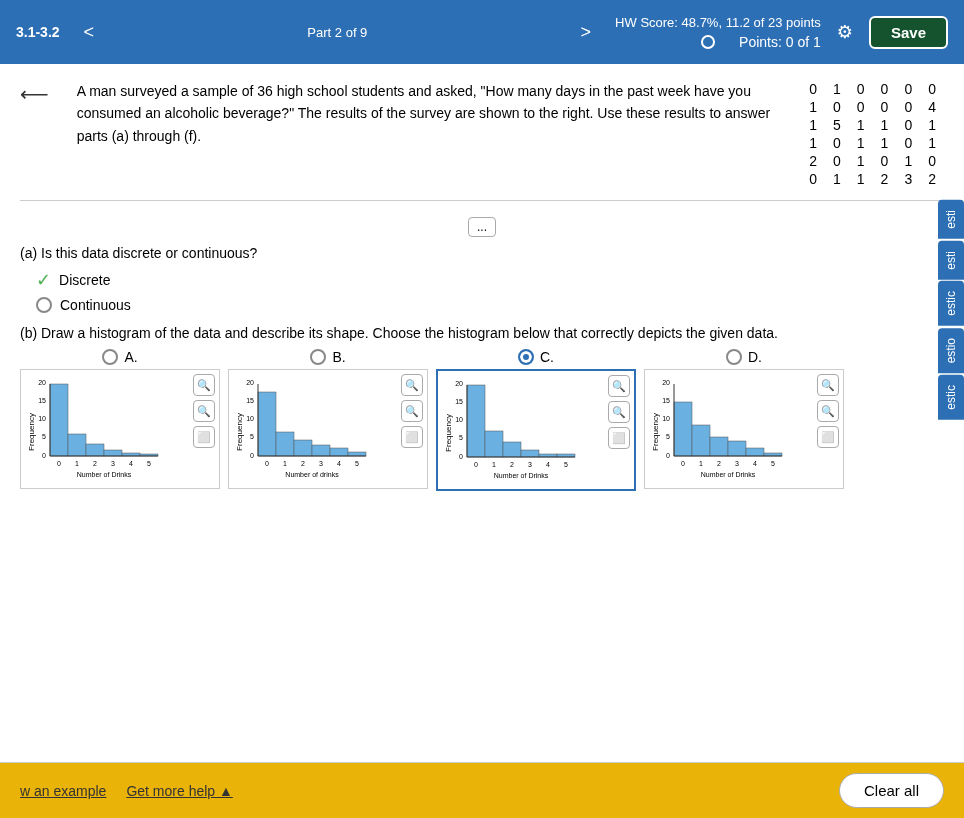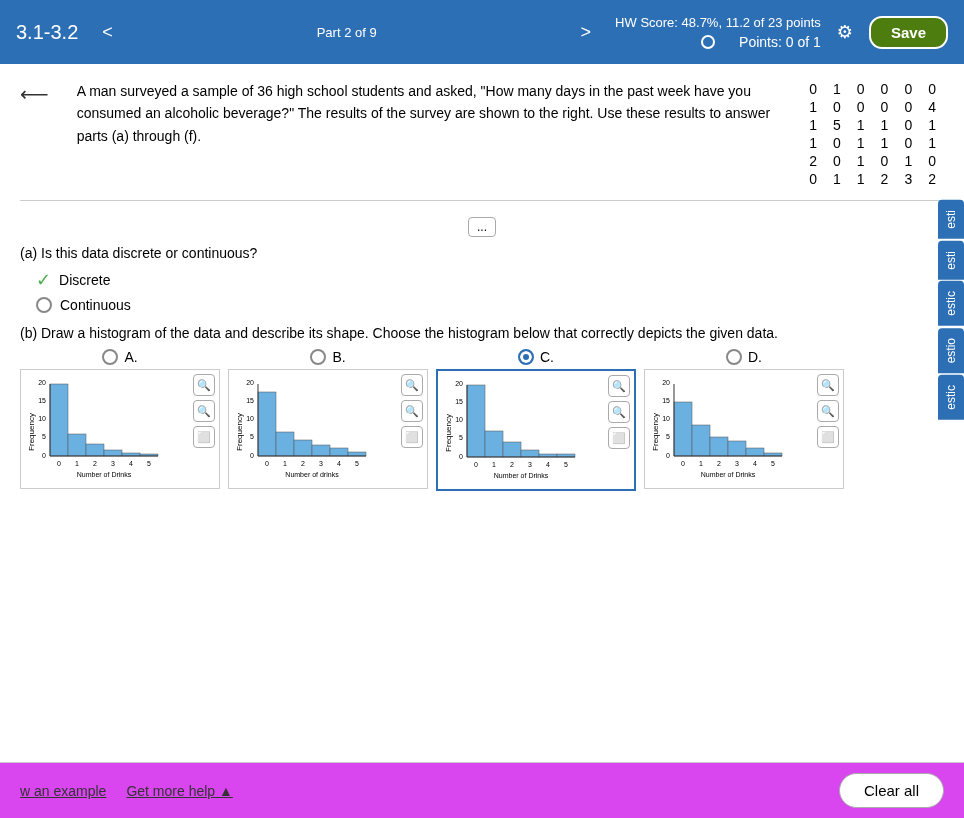--- a/index.html
+++ b/index.html
@@ -14,27 +14,27 @@
       gap: 16px;
       min-height: 64px;
     }
     .top-bar-center { flex: 1; text-align: center; }
     .top-bar-center .question-title { font-size: 17px; font-weight: bold; }
     .top-bar-center .part-label { font-size: 13px; }
     .top-bar-right { display: flex; flex-direction: column; align-items: flex-end; gap: 4px; }
     .points-line { font-size: 14px; display: flex; align-items: center; gap: 24px; }
     .circle-icon { width: 14px; height: 14px; border: 2px solid white; border-radius: 50%; display: inline-block; }
     .save-btn {
-      background: #4d7c0f;
+      background: #14532d;
       border: 2px solid white;
       color: white;
       font-size: 15px;
       font-weight: bold;
       padding: 6px 20px;
-      border-radius: 13px;
+      border-radius: 6px;
       cursor: pointer;
     }
     .nav-arrow {
       background: none;
       border: none;
       color: white;
       font-size: 18px;
       cursor: pointer;
       padding: 4px 8px;
     }
@@ -84,21 +84,21 @@
       position: relative;
       background: white;
       width: 200px;
     }
     .hist-toolbar { display: flex; flex-direction: column; gap: 4px; position: absolute; right: 4px; top: 4px; }
     .hist-btn { width: 22px; height: 22px; border: 1px solid #aaa; border-radius: 4px; background: white; cursor: pointer; font-size: 11px; display: flex; align-items: center; justify-content: center; }
 
     svg.histogram { display: block; }
 
     .bottom-bar {
-      background: #d946ef;
+      background: #eab308;
       display: flex;
       align-items: center;
       padding: 10px 20px;
       gap: 20px;
       border-top: 1px solid #ccc;
       position: fixed;
       bottom: 0;
       width: 964px;
     }
     .bottom-link { font-size: 14px; color: #333; text-decoration: underline; cursor: pointer; }
@@ -139,21 +139,21 @@
       padding: 10px 6px;
       font-size: 12px;
       cursor: pointer;
       border-radius: 0 0 4px 4px;
     }
   </style>
 </head>
 <body>
 
 <div class="top-bar">
-  <span style="font-size:20px;font-weight:normal;">3.1-3.2</span>
+  <span style="font-size:14px;font-weight:bold;">3.1-3.2</span>
   <button class="nav-arrow">&lt;</button>
   <div class="top-bar-center">
     <div class="part-label">Part 2 of 9</div>
   </div>
   <button class="nav-arrow">&gt;</button>
   <div class="top-bar-right">
     <span style="font-size:13px;">HW Score: 48.7%, 11.2 of 23 points</span>
     <div class="points-line">
       <span class="circle-icon"></span>
       <span>Points: 0 of 1</span>

